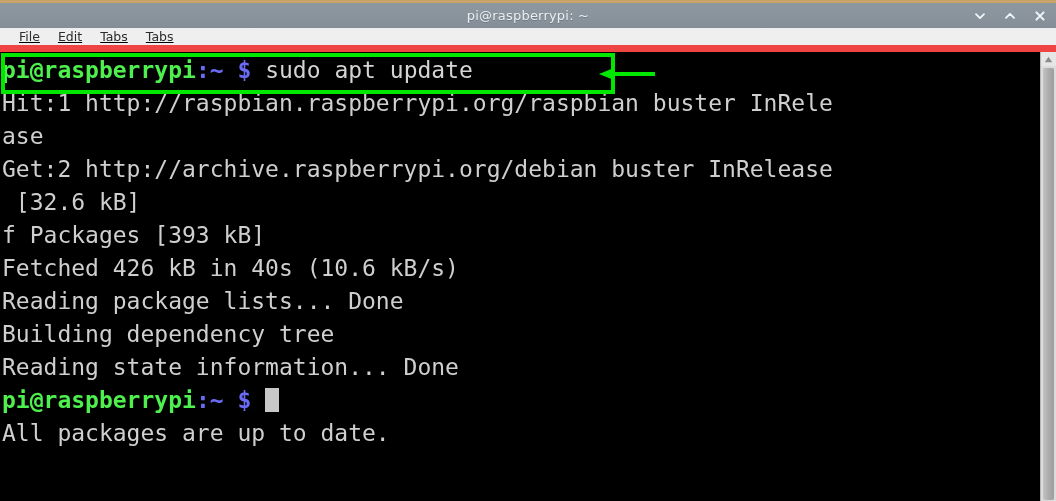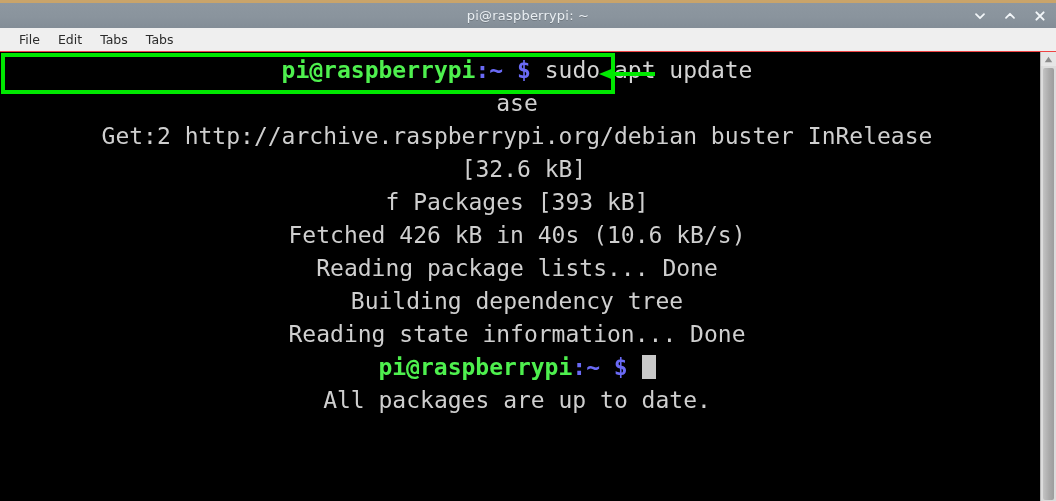--- a/index.html
+++ b/index.html
@@ -14,21 +14,20 @@
     font-family: "DejaVu Sans", sans-serif;
   }
   .window {
     position: relative;
     width: 1056px;
     height: 501px;
     box-sizing: border-box;
     background: #000000;
     display: flex;
     flex-direction: column;
-    text-align: center;
   }
   
   .titlebar {
     position: relative;
     height: 28px;
     flex: 0 0 28px;
     background: linear-gradient(to bottom, #8d97a0 0%, #8a949d 55%, #838d97 100%);
     border-top: 3px solid #c9a46a;
     box-sizing: border-box;
     display: flex;
@@ -60,25 +59,26 @@
     justify-content: center;
     color: #f2f6f9;
     cursor: pointer;
   }
   .win-btn svg { display: block; }
   
   .menubar {
     height: 24px;
     flex: 0 0 24px;
     background: #efefef;
-    border-bottom: 1px solid #ef4444;
+    border-bottom: 7px solid #ef4444;
     display: flex;
     align-items: center;
     padding-left: 10px;
     box-sizing: border-box;
+    text-decoration: underline;
   }
   .menu-item {
     font-family: "DejaVu Sans", sans-serif;
     font-size: 12.5px;
     color: #2c2c2c;
     padding: 2px 9px;
     cursor: default;
     white-space: nowrap;
   }
   
@@ -205,20 +205,21 @@
     <div class="menu-item">Edit</div>
     <div class="menu-item">Tabs</div>
     <div class="menu-item">Tabs</div>
   </div>
 
   <div class="term-wrap">
     <div class="term">
 
       <div class="line"><span class="user">pi@raspberrypi</span><span class="path">:~</span> <span class="dollar">$</span> <span class="cmd">sudo apt update</span></div>
 
+      <div class="line">Hit:1 http://raspbian.raspberrypi.org/raspbian buster InRele</div>
       <div class="line">ase</div>
       <div class="line">Get:2 http://archive.raspberrypi.org/debian buster InRelease</div>
       <div class="line"> [32.6 kB]</div>
       <div class="line">f Packages [393 kB]</div>
       <div class="line">Fetched 426 kB in 40s (10.6 kB/s)</div>
       <div class="line">Reading package lists... Done</div>
       <div class="line">Building dependency tree</div>
       <div class="line">Reading state information... Done</div>
       <div class="line"><span class="user">pi@raspberrypi</span><span class="path">:~</span> <span class="dollar">$</span> <span class="cursor"></span></div>
 

